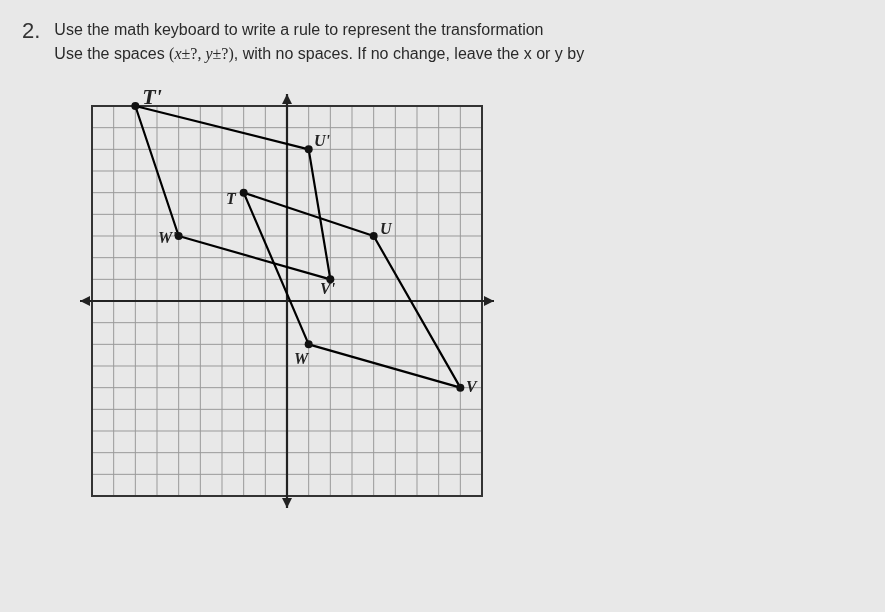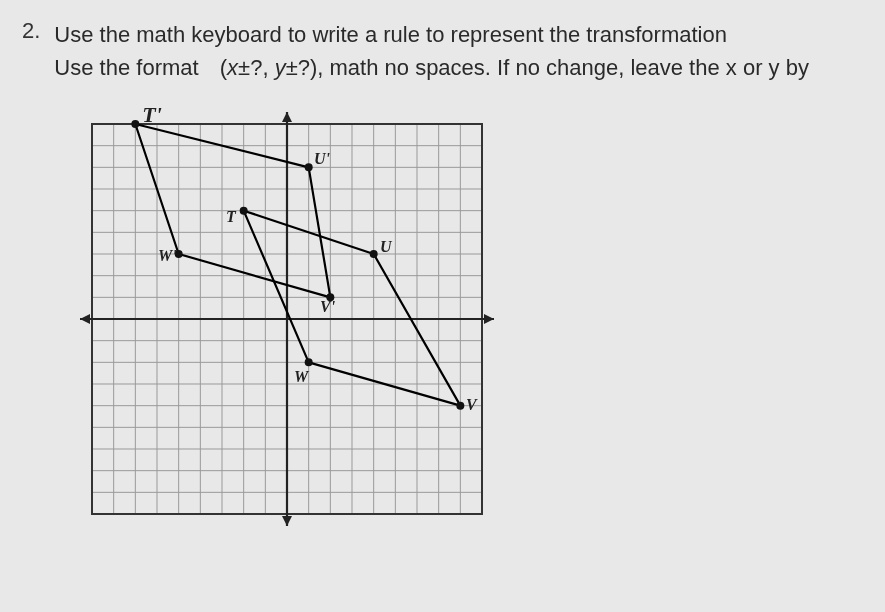--- a/index.html
+++ b/index.html
@@ -20,28 +20,27 @@
     .question-number {
       font-size: 22px;
       color: #333;
       margin-right: 14px;
       flex-shrink: 0;
     }
     .question-body {
       flex: 1;
     }
     .question-line {
-      font-size: 22px;
+      font-size: 16px;
       line-height: 1.5;
       color: #2a2a2a;
     }
     .math-format {
-      font-family: Liberation Sans, sans-serif;
+      font-family: Liberation Serif, serif;
       font-style: italic;
-      margin-left: 15px;
     }
     .math-x, .math-y { font-style: italic; }
     .paren { font-style: normal; }
     .pm { font-style: normal; }
     .qm { font-style: normal; }
     .comma { font-style: normal; }
     .graph-area {
       margin-top: 20px;
       margin-left: 8px;
       position: relative;
@@ -74,21 +73,21 @@
     .arrow { fill: #222; }
   </style>
 </head>
 <body>
 
 <div class="question-container">
   <div class="question-number">2.</div>
   <div class="question-body">
     <div class="question-line">Use the math keyboard to write a rule to represent the transformation</div>
     <div class="question-line">
-      <span>Use the format </span><span class="math-format"><span class="paren">(</span><span class="math-x">x</span><span class="pm">±</span><span class="qm">?</span><span class="comma">, </span><span class="math-y">y</span><span class="pm">±</span><span class="qm">?</span><span class="paren">)</span></span><span>, math no spaces. If no change, leave the x or y by</span>
+      <span>Use the spaces </span><span class="math-format"><span class="paren">(</span><span class="math-x">x</span><span class="pm">±</span><span class="qm">?</span><span class="comma">, </span><span class="math-y">y</span><span class="pm">±</span><span class="qm">?</span><span class="paren">)</span></span><span>, with no spaces. If no change, leave the x or y by</span>
     </div>
 
     <div class="graph-area">
       <div class="label-Tprime">T'</div>
       <svg width="450" height="440" viewBox="0 0 450 440">
 
         <g>
 
           <line class="grid-line" x1="30" y1="20" x2="30" y2="410"></line>
           <line class="grid-line" x1="51.67" y1="20" x2="51.67" y2="410"></line>

